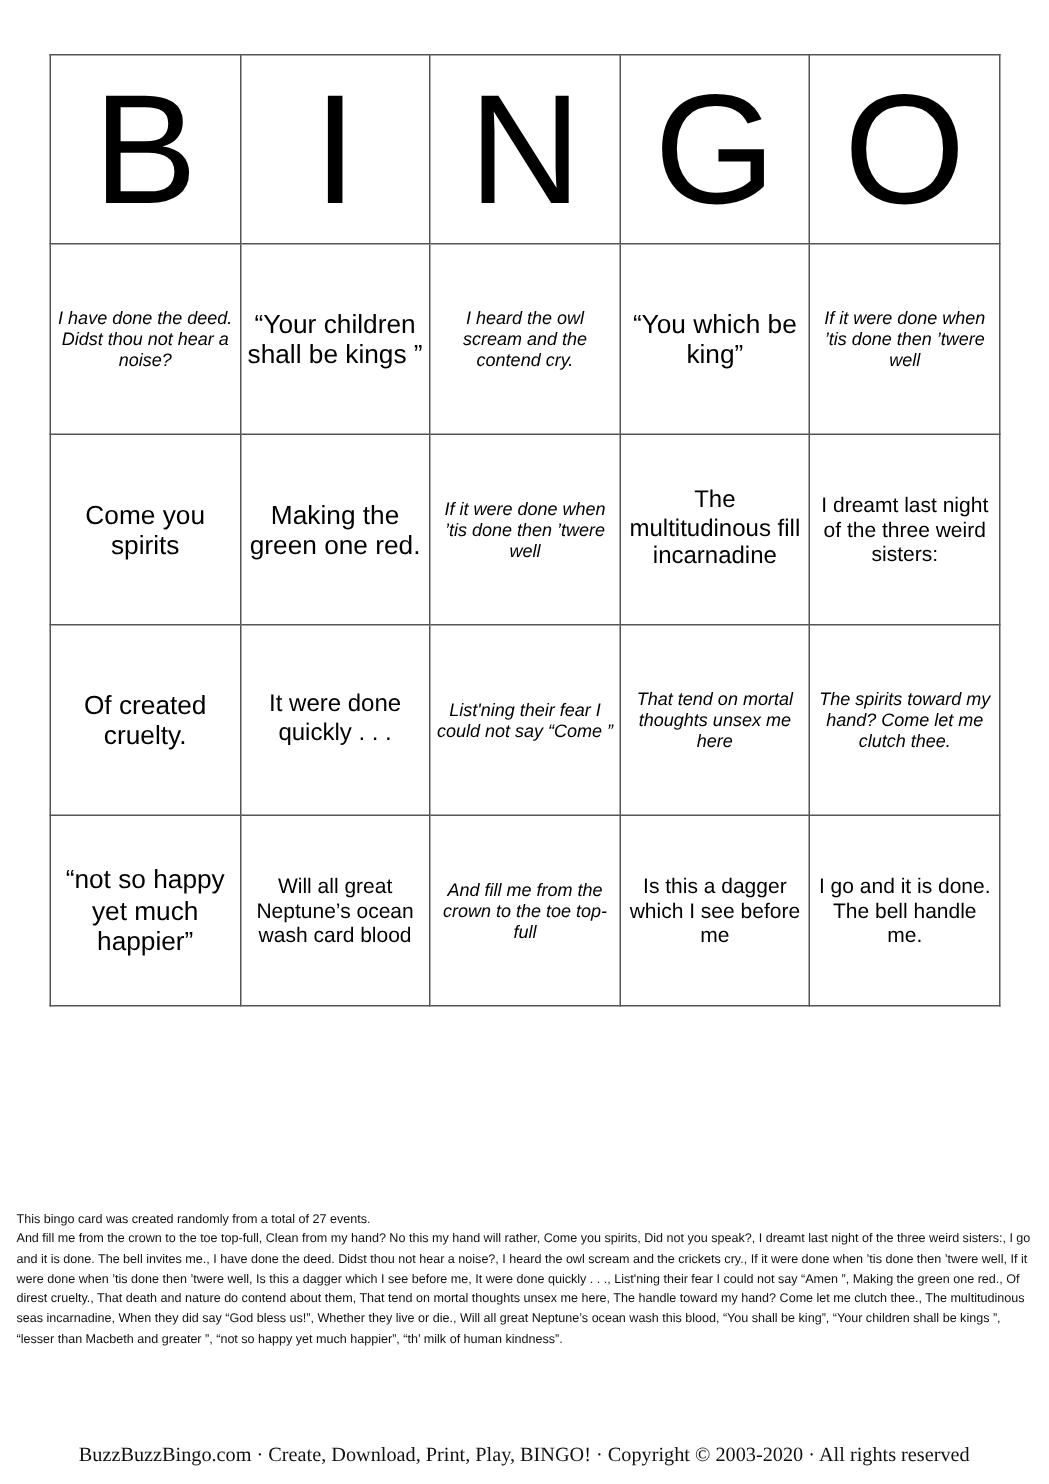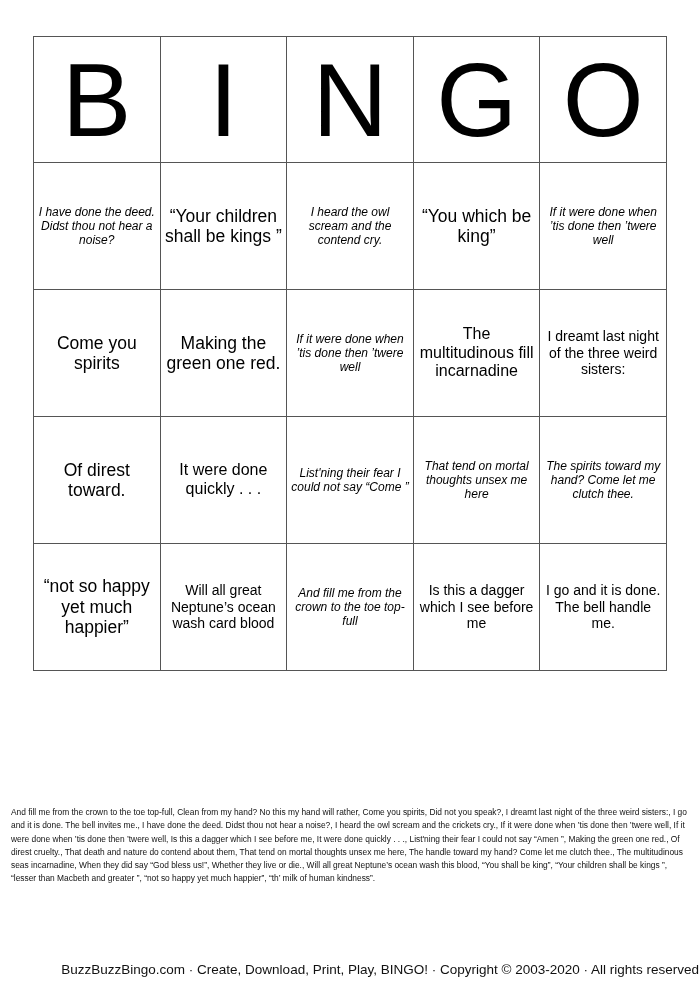--- a/index.html
+++ b/index.html
@@ -5,21 +5,21 @@
     html, body { margin: 0; padding: 0; background: #ffffff; }
     body { width: 699px; height: 989px; position: relative; font-family: "Liberation Sans", sans-serif; color: #000; overflow: hidden; }
     .card { position: absolute; left: 33px; top: 36px; width: 633px; border-collapse: collapse; table-layout: fixed; }
     .card td { border: 1px solid #555; width: 126.6px; text-align: center; vertical-align: middle; padding: 0 4px; box-sizing: border-box; line-height: 1.17; }
     .card tr.head td { height: 126px; font-size: 104px; line-height: 1; padding: 0; }
     .card tr.row td { height: 127px; }
     .s-lg { font-size: 17.5px; }
     .s-md { font-size: 16px; }
     .s-sm { font-size: 12px; font-style: italic; }
     .footer-info { position: absolute; left: 11px; top: 806px; width: 680px; font-size: 8.4px; line-height: 13.3px; color: #111; }
-    .copyright { position: absolute; left: 0; top: 962px; width: 699px; text-align: right; font-size: 13.5px; color: #111; }
+    .copyright { position: absolute; left: 0; top: 962px; width: 699px; text-align: center; font-size: 13.5px; color: #111; font-family: Liberation Serif, serif; }
   </style>
 </head>
 <body>
 
 <table class="card">
   <tbody>
       <tr class="head">
     <td>B</td>
     <td>I</td>
     <td>N</td>
@@ -34,33 +34,34 @@
     <td class="s-sm">If it were done when ’tis done  then ’twere well</td>
   </tr>
   <tr class="row">
     <td class="s-lg">Come you spirits</td>
     <td class="s-lg">Making the green one red.</td>
     <td class="s-sm">If it were done when ’tis done  then ’twere well</td>
     <td class="s-md">The multitudinous fill incarnadine</td>
     <td class="s-md" style="font-size:14px">I dreamt last night of the three weird sisters:</td>
   </tr>
   <tr class="row">
-    <td class="s-lg">Of direst toward.</td>
+    <td class="s-lg">Of created cruelty.</td>
     <td class="s-md">It were done quickly . . .</td>
     <td class="s-sm">List'ning their fear I could not say “Come ”</td>
     <td class="s-sm">That tend on mortal thoughts unsex me here</td>
     <td class="s-sm">The spirits toward my hand? Come let me clutch thee.</td>
   </tr>
   <tr class="row">
     <td class="s-lg">“not so happy yet much happier”</td>
     <td class="s-md" style="font-size:14px">Will all great Neptune’s ocean wash card blood</td>
     <td class="s-sm">And fill me from the crown to the toe top-full</td>
     <td class="s-md" style="font-size:14px">Is this a dagger which I see before me</td>
     <td class="s-md" style="font-size:14px">I go  and it is done. The bell handle me.</td>
   </tr>
 </tbody>
   </table>
 
 <div class="footer-info">
+  <div>This bingo card was created randomly from a total of 27 events.</div>
   <div>And fill me from the crown to the toe top-full, Clean from my hand? No  this my hand will rather, Come  you spirits, Did not you speak?, I dreamt last night of the three weird sisters:, I go  and it is done. The bell invites me., I have done the deed. Didst thou not hear a noise?, I heard the owl scream and the crickets cry., If it were done when ’tis done  then ’twere well, If it were done when ’tis done  then ’twere well, Is this a dagger which I see before me, It were done quickly . . ., List'ning their fear I could not say “Amen ”, Making the green one red., Of direst cruelty., That death and nature do contend about them, That tend on mortal thoughts  unsex me here, The handle toward my hand? Come  let me clutch thee., The multitudinous seas incarnadine, When they did say “God bless us!”, Whether they live or die., Will all great Neptune’s ocean wash this blood, “You shall be king”, “Your children shall be kings ”, “lesser than Macbeth  and greater ”, “not so happy  yet much happier”, “th’ milk of human kindness”.</div>
 </div>
 
 <div class="copyright">BuzzBuzzBingo.com · Create, Download, Print, Play, BINGO! · Copyright © 2003-2020 · All rights reserved</div>
 
 </body></html>

